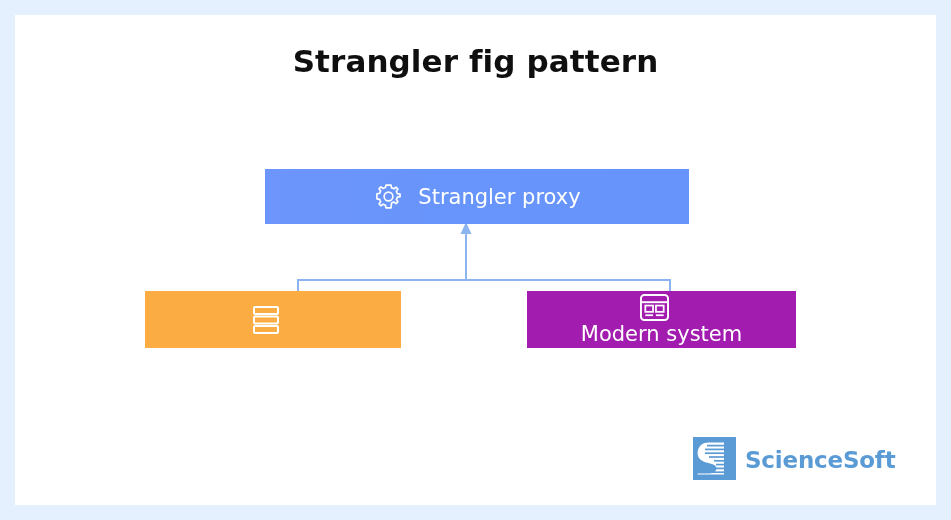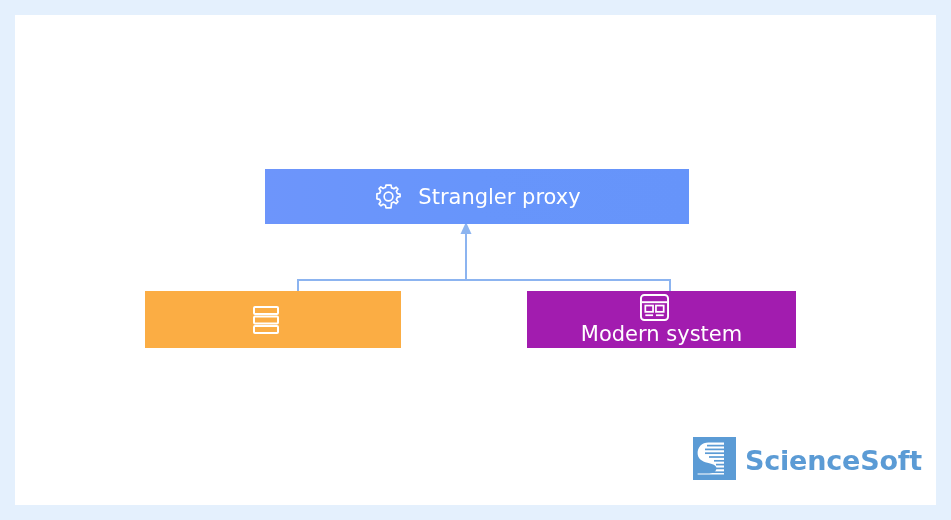--- a/index.html
+++ b/index.html
@@ -105,35 +105,36 @@
     position: absolute;
     left: 678px;  
     top: 422px;   
     display: flex;
     align-items: center;
   }
 
   .logo-mark { flex: 0 0 auto; margin-right: 9px; }
 
   .logo-text {
-    font-size: 27px;
+    font-size: 23px;
     font-weight: bold;
     color: #5b9bd5;
     letter-spacing: -0.2px;
     line-height: 1;
     white-space: nowrap;
   }
 </style>
 </head>
 <body>
 
 <div id="canvas">
 
   <div class="card">
 
+    <div class="page-title">Strangler fig pattern</div>
 
     <svg class="connectors" width="921" height="490" viewBox="0 0 921 490">
 
       <g>
         <line x1="451" y1="265" x2="451" y2="215" stroke="#8cb4f0" stroke-width="2"></line>
         <polygon points="451,207 445.5,219 456.5,219" fill="#8cb4f0"></polygon>
       </g>
 
       <g>
         <path d="M 283 265 L 656 265" stroke="#8cb4f0" stroke-width="2" fill="none"></path>

